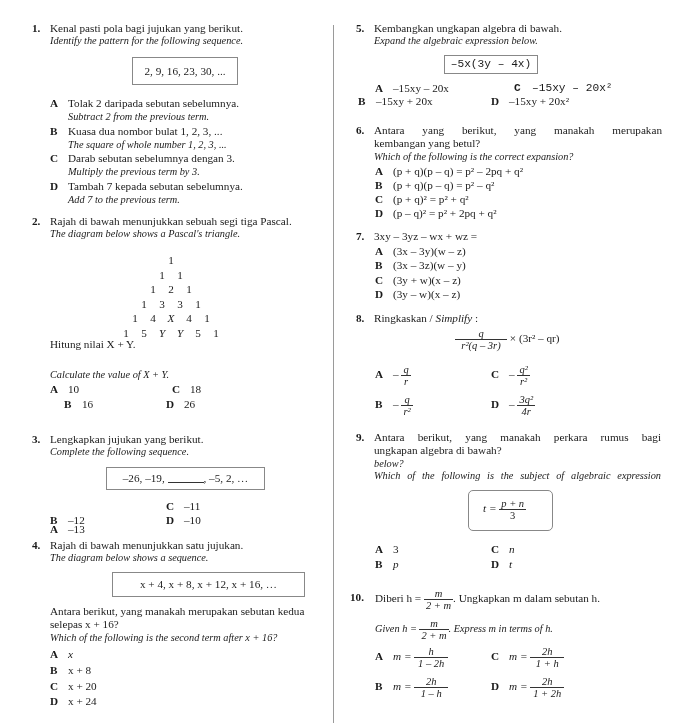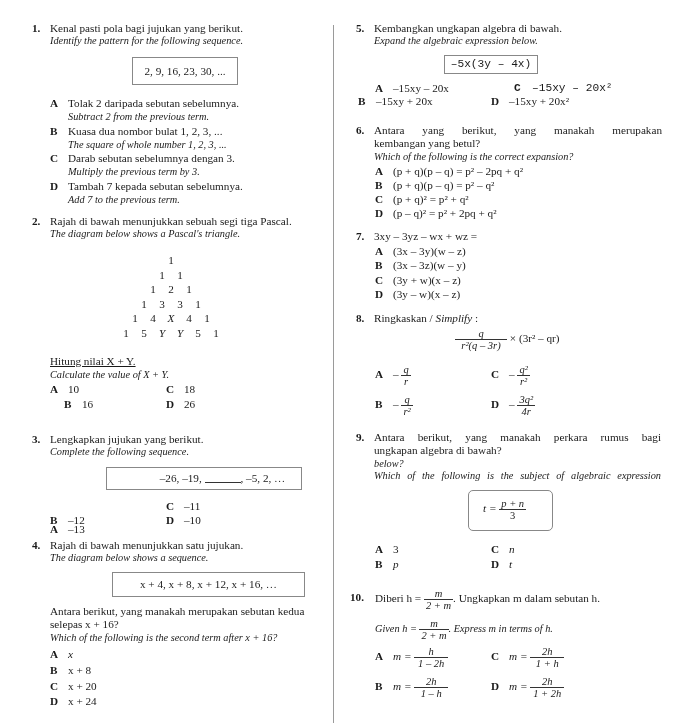--- a/index.html
+++ b/index.html
@@ -66,39 +66,39 @@
   </div>
 </div>
 <div id="pascal" style="position:absolute; left:0; top:0;">
     <div class="pascal-row" style="left: 162px; top: 254px;"><span style="width: 18px;">1</span></div>
     <div class="pascal-row" style="left: 153px; top: 268.5px;"><span style="width: 18px;">1</span><span style="width: 18px;">1</span></div>
     <div class="pascal-row" style="left: 144px; top: 283px;"><span style="width: 18px;">1</span><span style="width: 18px;">2</span><span style="width: 18px;">1</span></div>
     <div class="pascal-row" style="left: 135px; top: 297.5px;"><span style="width: 18px;">1</span><span style="width: 18px;">3</span><span style="width: 18px;">3</span><span style="width: 18px;">1</span></div>
     <div class="pascal-row" style="left: 126px; top: 312px;"><span style="width: 18px;">1</span><span style="width: 18px;">4</span><span style="width: 18px; font-style: italic;">X</span><span style="width: 18px;">4</span><span style="width: 18px;">1</span></div>
     <div class="pascal-row" style="left: 117px; top: 326.5px;"><span style="width: 18px;">1</span><span style="width: 18px;">5</span><span style="width: 18px; font-style: italic;">Y</span><span style="width: 18px; font-style: italic;">Y</span><span style="width: 18px;">5</span><span style="width: 18px;">1</span></div>
   </div>
-<div class="abs" style="left:50px; top:355px;text-decoration:underline;">
+<div class="abs" style="left:50px; top:338px;">
   <span>Hitung nilai X + Y.</span>
 </div>
 <div class="abs en" style="left:50px; top:369px;">
   <span>Calculate the value of X + Y.</span>
 </div>
 <div class="opt" style="left:50px; top:383px;"><span class="L">A</span><span>10</span></div>
 <div class="opt" style="left:50px; top:398px;margin-left:14px;"><span class="L">B</span><span>16</span></div>
-<div class="opt" style="left:166px; top:383px;"><span class="L">C</span><span>18</span></div>
+<div class="opt" style="left:172px; top:383px;"><span class="L">C</span><span>18</span></div>
 <div class="opt" style="left:166px; top:398px;"><span class="L">D</span><span>26</span></div>
 
 <div class="q" style="left:32px; top:433px; width:300px;">
   <span class="qnum">3.</span>
   <div class="qbody" style="width:282px;">
     <div>Lengkapkan jujukan yang berikut.</div>
     <div class="en">Complete the following sequence.</div>
   </div>
 </div>
-<div class="box" style="left:106px; top:467px; width:157px; height:21px; line-height:21px;padding-left:37px;">
+<div class="box" style="left:106px; top:467px; width:157px; height:21px; line-height:21px;">
   <span>–26, –19, </span><span style="display:inline-block; width:36px; border-bottom:1px solid #333; height:12px; vertical-align:-1px;"></span><span>, –5, 2, …</span>
 </div>
 <div class="opt" style="left:50px; top:523px;"><span class="L">A</span><span>–13</span></div>
 <div class="opt" style="left:50px; top:514px;"><span class="L">B</span><span>–12</span></div>
 <div class="opt" style="left:166px; top:500px;"><span class="L">C</span><span>–11</span></div>
 <div class="opt" style="left:166px; top:514px;"><span class="L">D</span><span>–10</span></div>
 
 <div class="q" style="left:32px; top:539px; width:300px;">
   <span class="qnum">4.</span>
   <div class="qbody" style="width:282px;">

